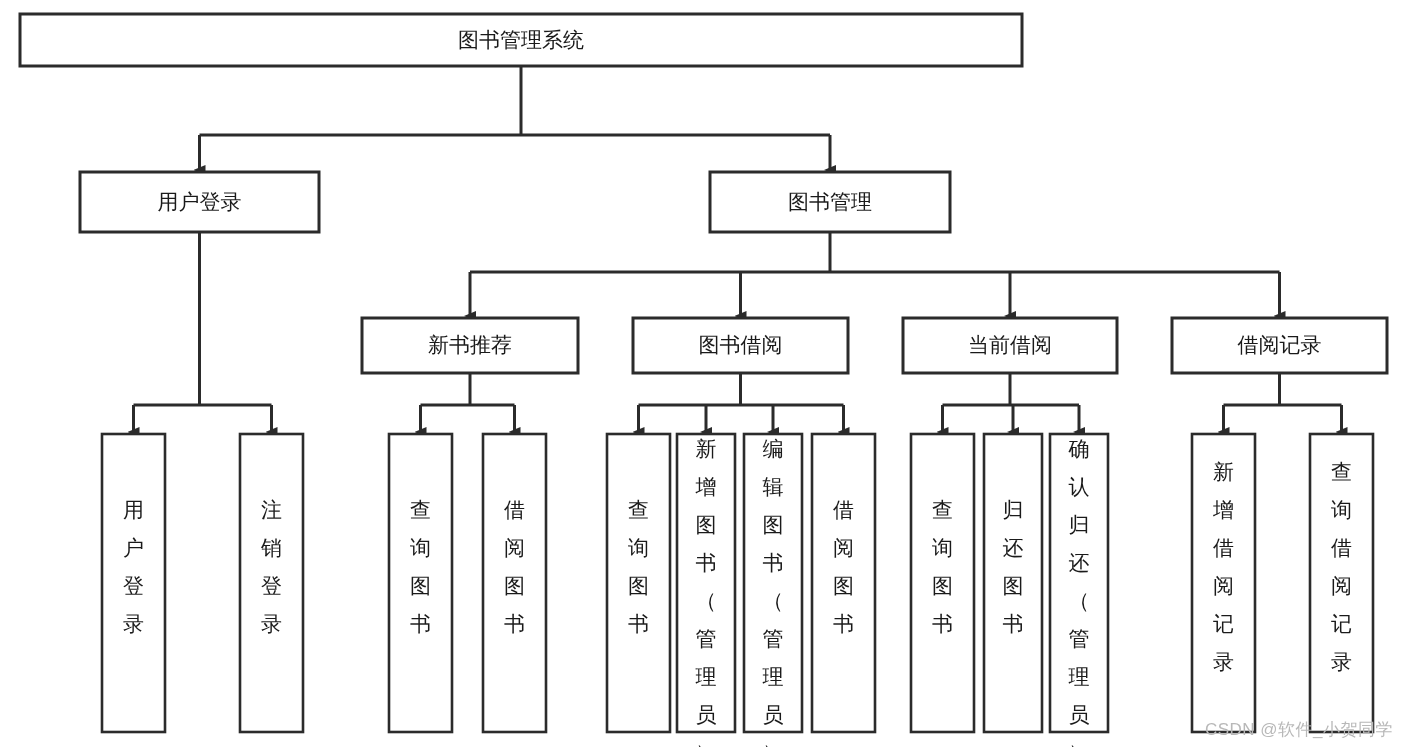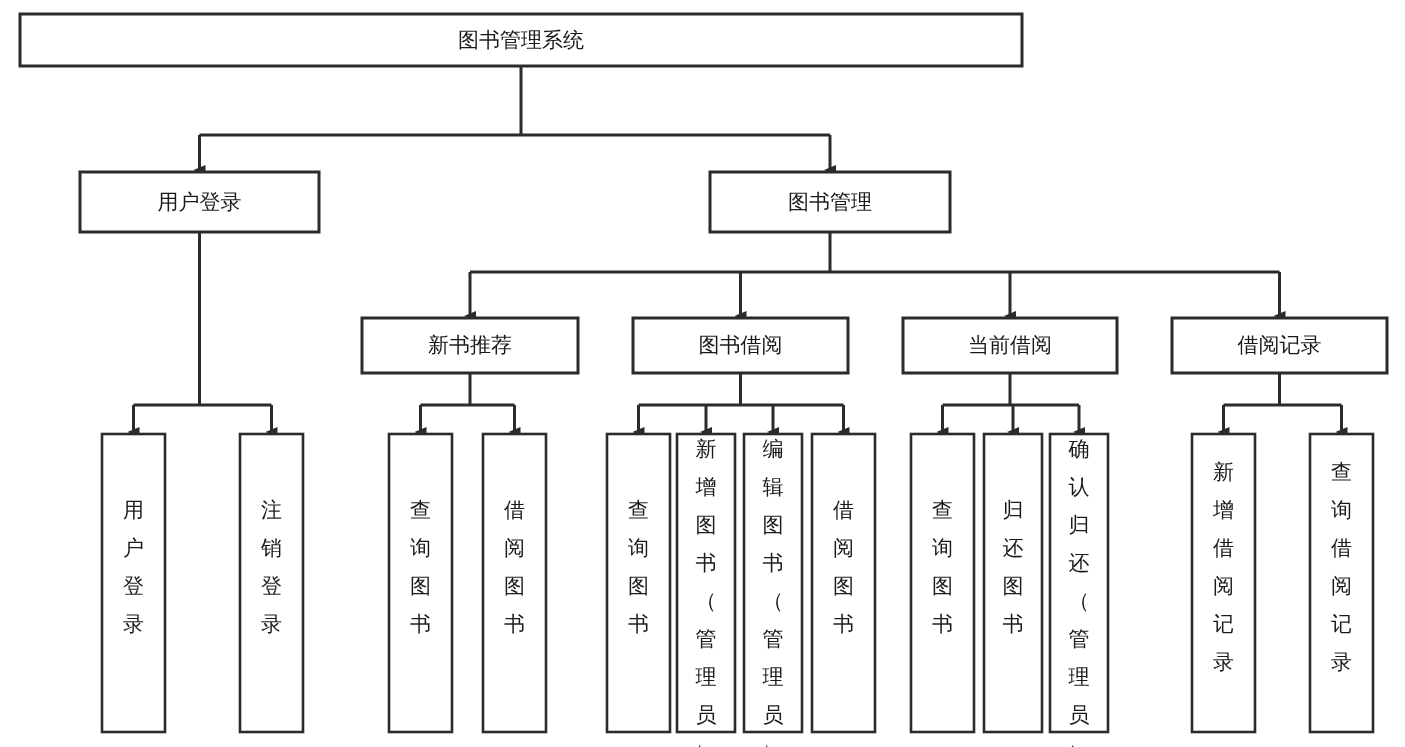--- a/index.html
+++ b/index.html
@@ -191,13 +191,14 @@
           <rect x="1192" y="434" width="63" height="298" class="node-rect-thin"></rect>
           <text x="1223.5" class="node-label-v"><tspan x="1223.5" y="479">新</tspan><tspan x="1223.5" y="517">增</tspan><tspan x="1223.5" y="555">借</tspan><tspan x="1223.5" y="593">阅</tspan><tspan x="1223.5" y="631">记</tspan><tspan x="1223.5" y="669">录</tspan></text>
         </g>
         <g>
           <rect x="1310" y="434" width="63" height="298" class="node-rect-thin"></rect>
           <text x="1341.5" class="node-label-v"><tspan x="1341.5" y="479">查</tspan><tspan x="1341.5" y="517">询</tspan><tspan x="1341.5" y="555">借</tspan><tspan x="1341.5" y="593">阅</tspan><tspan x="1341.5" y="631">记</tspan><tspan x="1341.5" y="669">录</tspan></text>
         </g>
       </g>
   </svg>
 
+  <div class="watermark">CSDN @软件_小贺同学</div>
 </div>
 
 </body></html>

